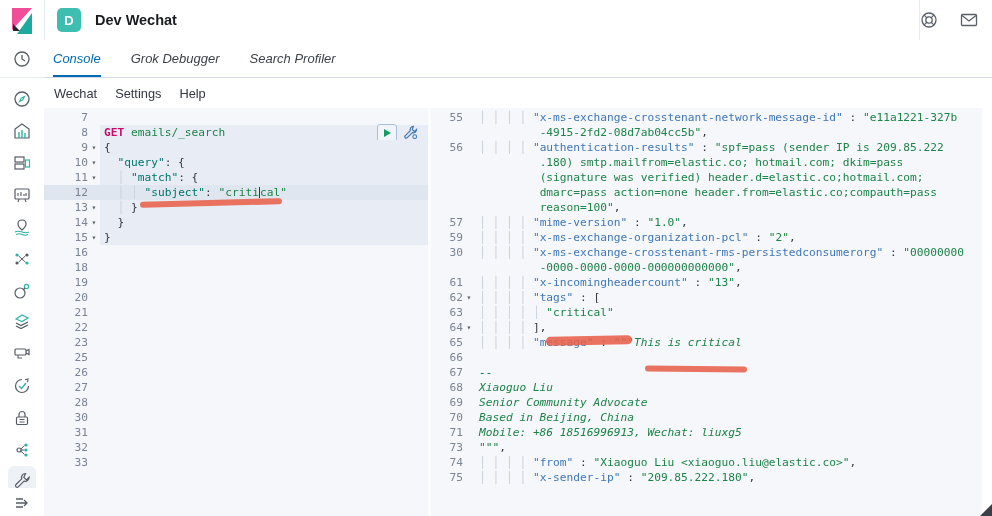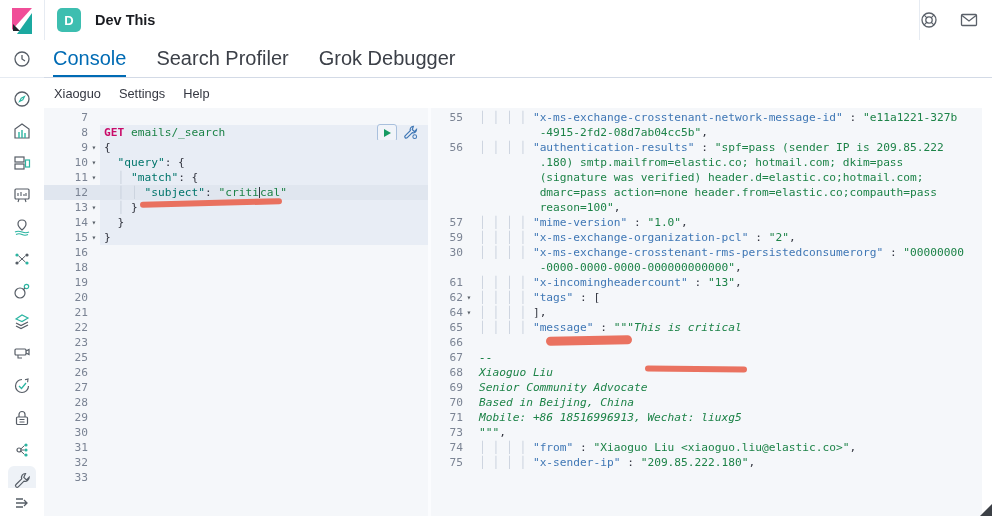--- a/index.html
+++ b/index.html
@@ -22,22 +22,22 @@
   .sidebar{position:absolute;left:0;top:40px;width:44px;height:476px;background:#fff;
     border-right:1px solid #d3dae6;}
   .side-sep{position:absolute;left:0;top:37px;width:44px;height:1px;background:#e6ebf2;}
   .side-icon{position:absolute;left:13px;width:18px;height:18px;color:#565d66;cursor:pointer;}
   .side-icon.active-bg{background:#eef2f7;border-radius:6px;left:8px;width:28px;height:28px;
     display:flex;align-items:center;justify-content:center;}
   .collapse-cell{position:absolute;left:0;top:448px;width:56px;height:28px;background:#fff;}
   
   .tabs{position:absolute;left:44px;top:40px;width:948px;height:37px;background:#fff;
     border-bottom:1px solid #d3dae6;display:flex;align-items:stretch;padding-left:9px;gap:30px;}
-  .tab{display:flex;align-items:center;font-size:20px;color:#3c4048;cursor:pointer;
-    border-bottom:2px solid transparent;padding-top:1px;}
+  .tab{display:flex;align-items:center;font-size:13px;color:#3c4048;cursor:pointer;
+    border-bottom:2px solid transparent;padding-top:1px;font-style:italic;}
   .tab.active{color:#006BB4;border-bottom-color:#006BB4;}
   
   .toolbar{position:absolute;left:44px;top:78px;width:948px;height:30px;background:#fff;
     display:flex;align-items:center;gap:18px;padding-left:10px;font-size:12.8px;color:#343741;}
   .toolbar span{cursor:pointer;}
   
   .panel{position:absolute;top:108px;height:408px;background:#f5f7fa;overflow:hidden;
     font-family:"DejaVu Sans Mono",monospace;font-size:11.2px;line-height:15px;padding-top:2px;box-sizing:border-box;}
   #left-panel{left:44px;width:384px;}
   #right-panel{left:431px;width:551px;}
@@ -83,21 +83,21 @@
 
 <div class="topbar">
   <div class="logo-cell">
     <svg width="26" height="30" viewBox="0 0 26 30">
       <polygon points="23,8 23,29 8,29" fill="#1ba9a0"></polygon>
       <polygon points="3,3 23,3 3,25" fill="#f04e98"></polygon>
       <polygon points="4,19 11,26 4,26" fill="#22252b"></polygon>
     </svg>
   </div>
   <div class="badge">D</div>
-  <div class="app-title">Dev This</div>
+  <div class="app-title">Dev Wechat</div>
   <div class="tb-right">
     <svg class="tb-icon" viewBox="0 0 18 18">
       <circle cx="9" cy="9" r="7" fill="none" stroke="currentColor" stroke-width="1.3"></circle>
       <circle cx="9" cy="9" r="3.2" fill="none" stroke="currentColor" stroke-width="1.3"></circle>
       <path d="M4.2,4.2 L6.7,6.7 M13.8,4.2 L11.3,6.7 M4.2,13.8 L6.7,11.3 M13.8,13.8 L11.3,11.3" stroke="currentColor" stroke-width="1.2"></path>
     </svg>
     <svg class="tb-icon" viewBox="0 0 18 18">
       <rect x="1.5" y="3.5" width="15" height="11" rx="1" fill="none" stroke="currentColor" stroke-width="1.3"></rect>
       <path d="M2,4.5 L9,10 L16,4.5" fill="none" stroke="currentColor" stroke-width="1.3"></path>
     </svg>
@@ -180,26 +180,26 @@
   <div class="collapse-cell">
     <svg class="side-icon" style="top:6px" viewBox="0 0 18 18">
       <path d="M3,5 L10,5 M3,13 L10,13" stroke="#565d66" stroke-width="1.3"></path>
       <path d="M3,9 L14,9 M11,6 L14,9 L11,12" fill="none" stroke="#565d66" stroke-width="1.3"></path>
     </svg>
   </div>
 </div>
 
 <div class="tabs">
   <div class="tab active">Console</div>
+  <div class="tab">Grok Debugger</div>
   <div class="tab">Search Profiler</div>
-  <div class="tab">Grok Debugger</div>
 </div>
 
 <div class="toolbar">
-  <span>Xiaoguo</span>
+  <span>Wechat</span>
   <span>Settings</span>
   <span>Help</span>
 </div>
 
 <div id="left-panel" class="panel">
     <div class="row">
       <div class="gut">7</div>
       <div class="fold"></div>
       <div class="code"></div>
     </div>
@@ -301,25 +301,20 @@
       <div class="gut">27</div>
       <div class="fold"></div>
       <div class="code"></div>
     </div>
     <div class="row">
       <div class="gut">28</div>
       <div class="fold"></div>
       <div class="code"></div>
     </div>
     <div class="row">
-      <div class="gut">29</div>
-      <div class="fold"></div>
-      <div class="code"></div>
-    </div>
-    <div class="row">
       <div class="gut">30</div>
       <div class="fold"></div>
       <div class="code"></div>
     </div>
     <div class="row">
       <div class="gut">31</div>
       <div class="fold"></div>
       <div class="code"></div>
     </div>
     <div class="row">
@@ -403,20 +398,25 @@
       <div class="gut">61</div>
       <div class="fold"></div>
       <div class="code"><span class="c-g">│ │ │ │ </span><span class="c-kb">"x-incomingheadercount"</span><span class="c-p"> : </span><span class="c-s">"13"</span><span class="c-p">,</span></div>
     </div>
     <div class="row">
       <div class="gut">62</div>
       <div class="fold">▾</div>
       <div class="code"><span class="c-g">│ │ │ │ </span><span class="c-kb">"tags"</span><span class="c-p"> : [</span></div>
     </div>
     <div class="row">
+      <div class="gut">63</div>
+      <div class="fold"></div>
+      <div class="code"><span class="c-g">│ │ │ │ │ </span><span class="c-s">"critical"</span></div>
+    </div>
+    <div class="row">
       <div class="gut">64</div>
       <div class="fold">▾</div>
       <div class="code"><span class="c-g">│ │ │ │ </span><span class="c-p">],</span></div>
     </div>
     <div class="row">
       <div class="gut">65</div>
       <div class="fold"></div>
       <div class="code"><span class="c-g">│ │ │ │ </span><span class="c-kb">"message"</span><span class="c-p"> : </span><span class="c-s">"""</span><span class="c-i">This is critical</span></div>
     </div>
     <div class="row">

